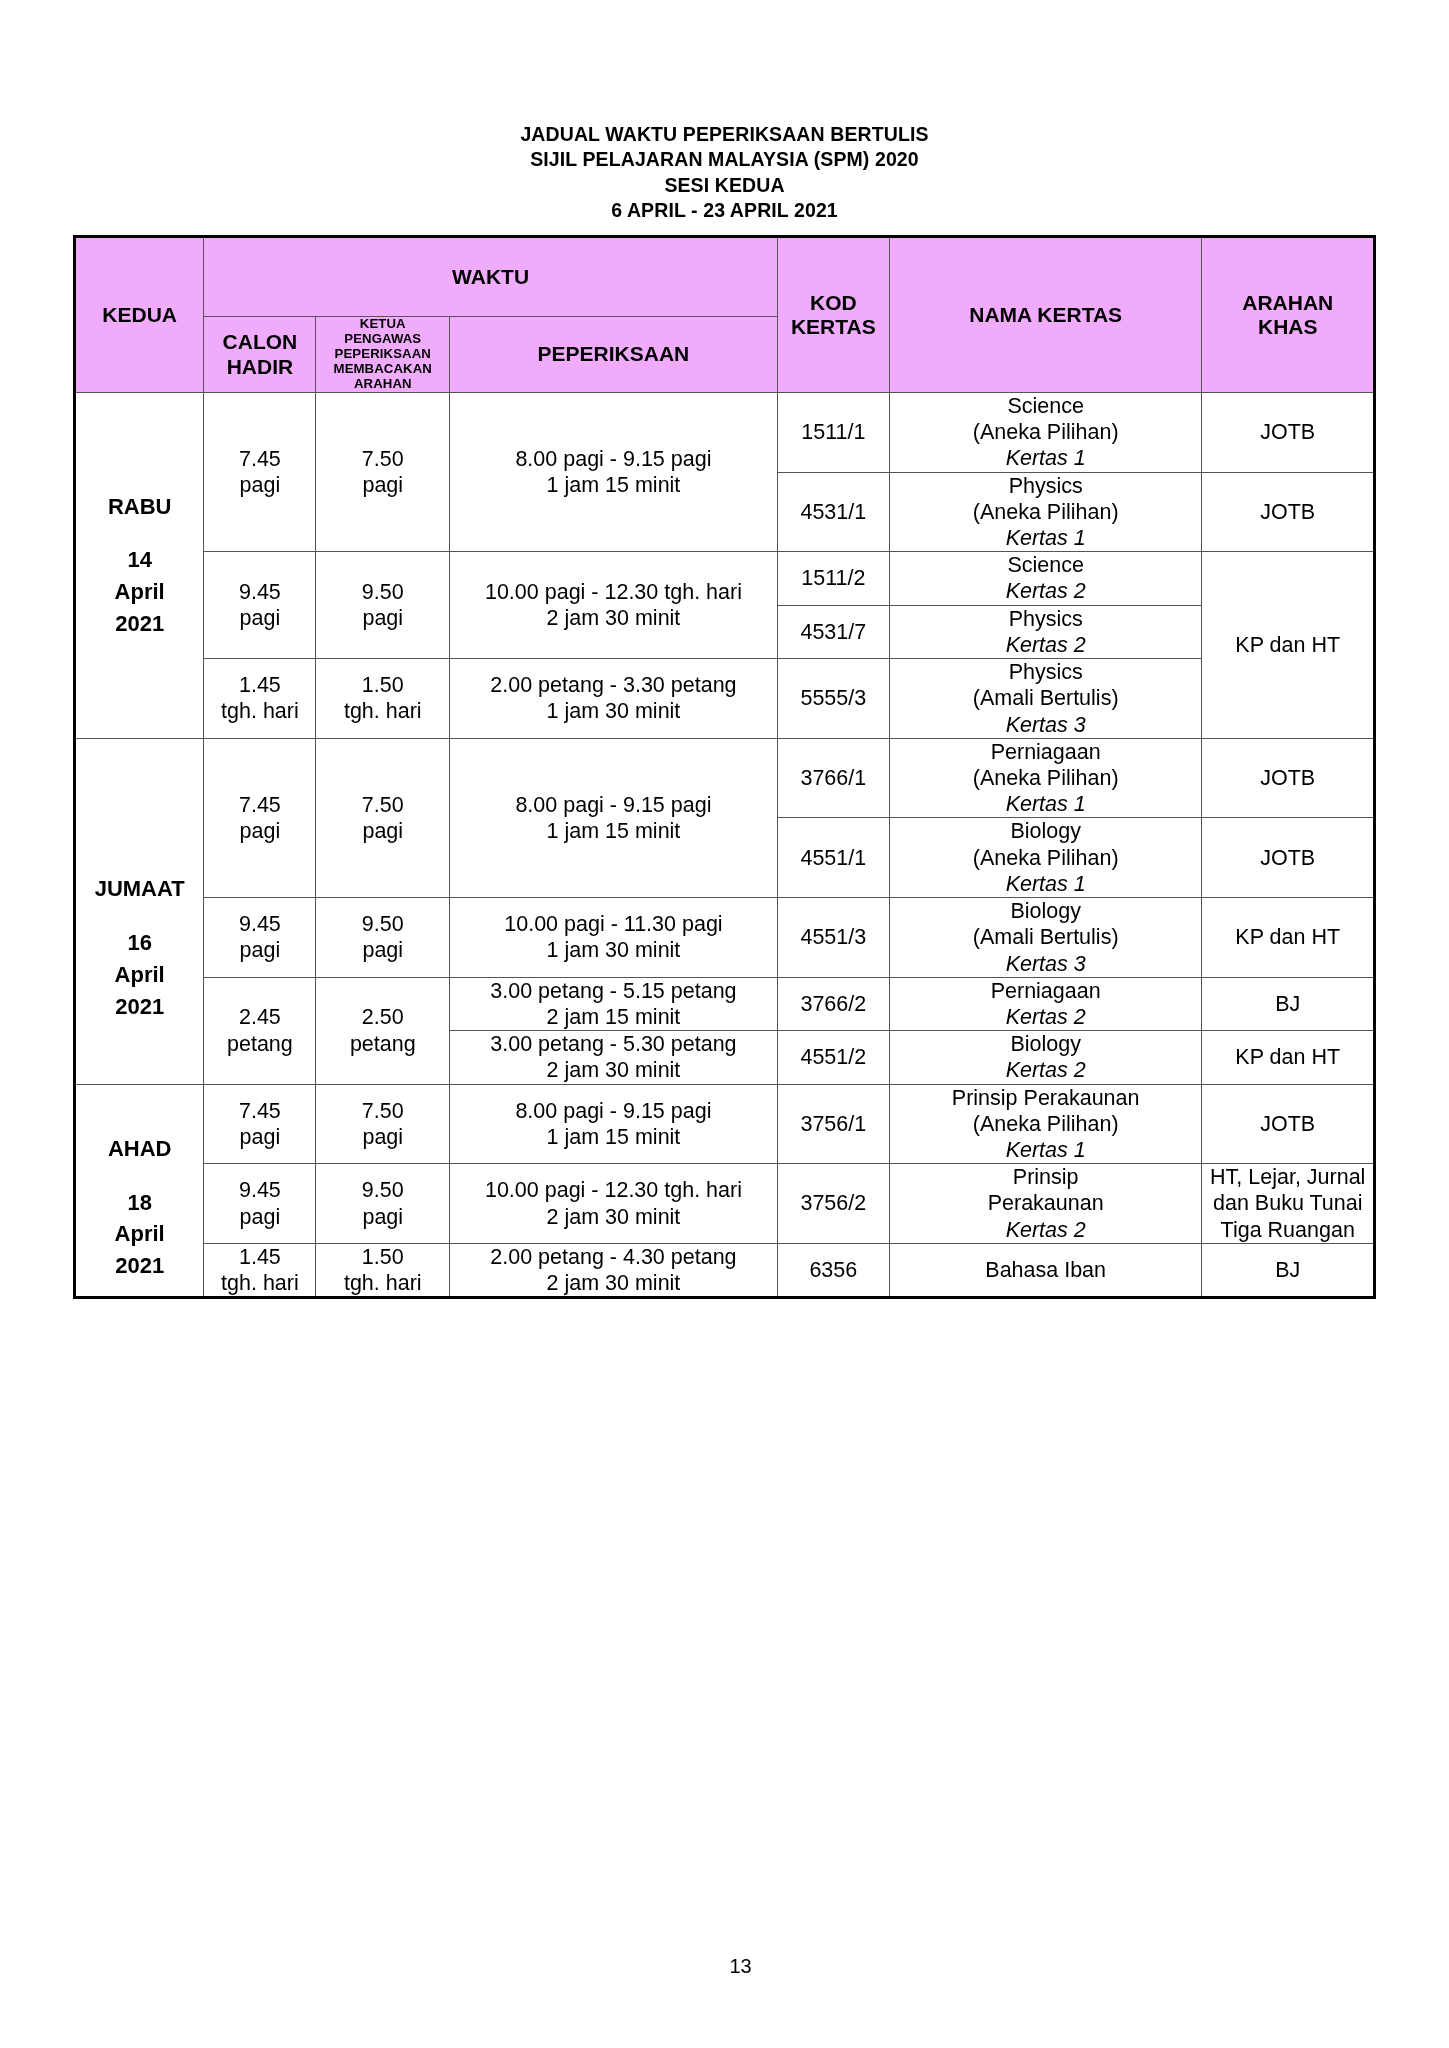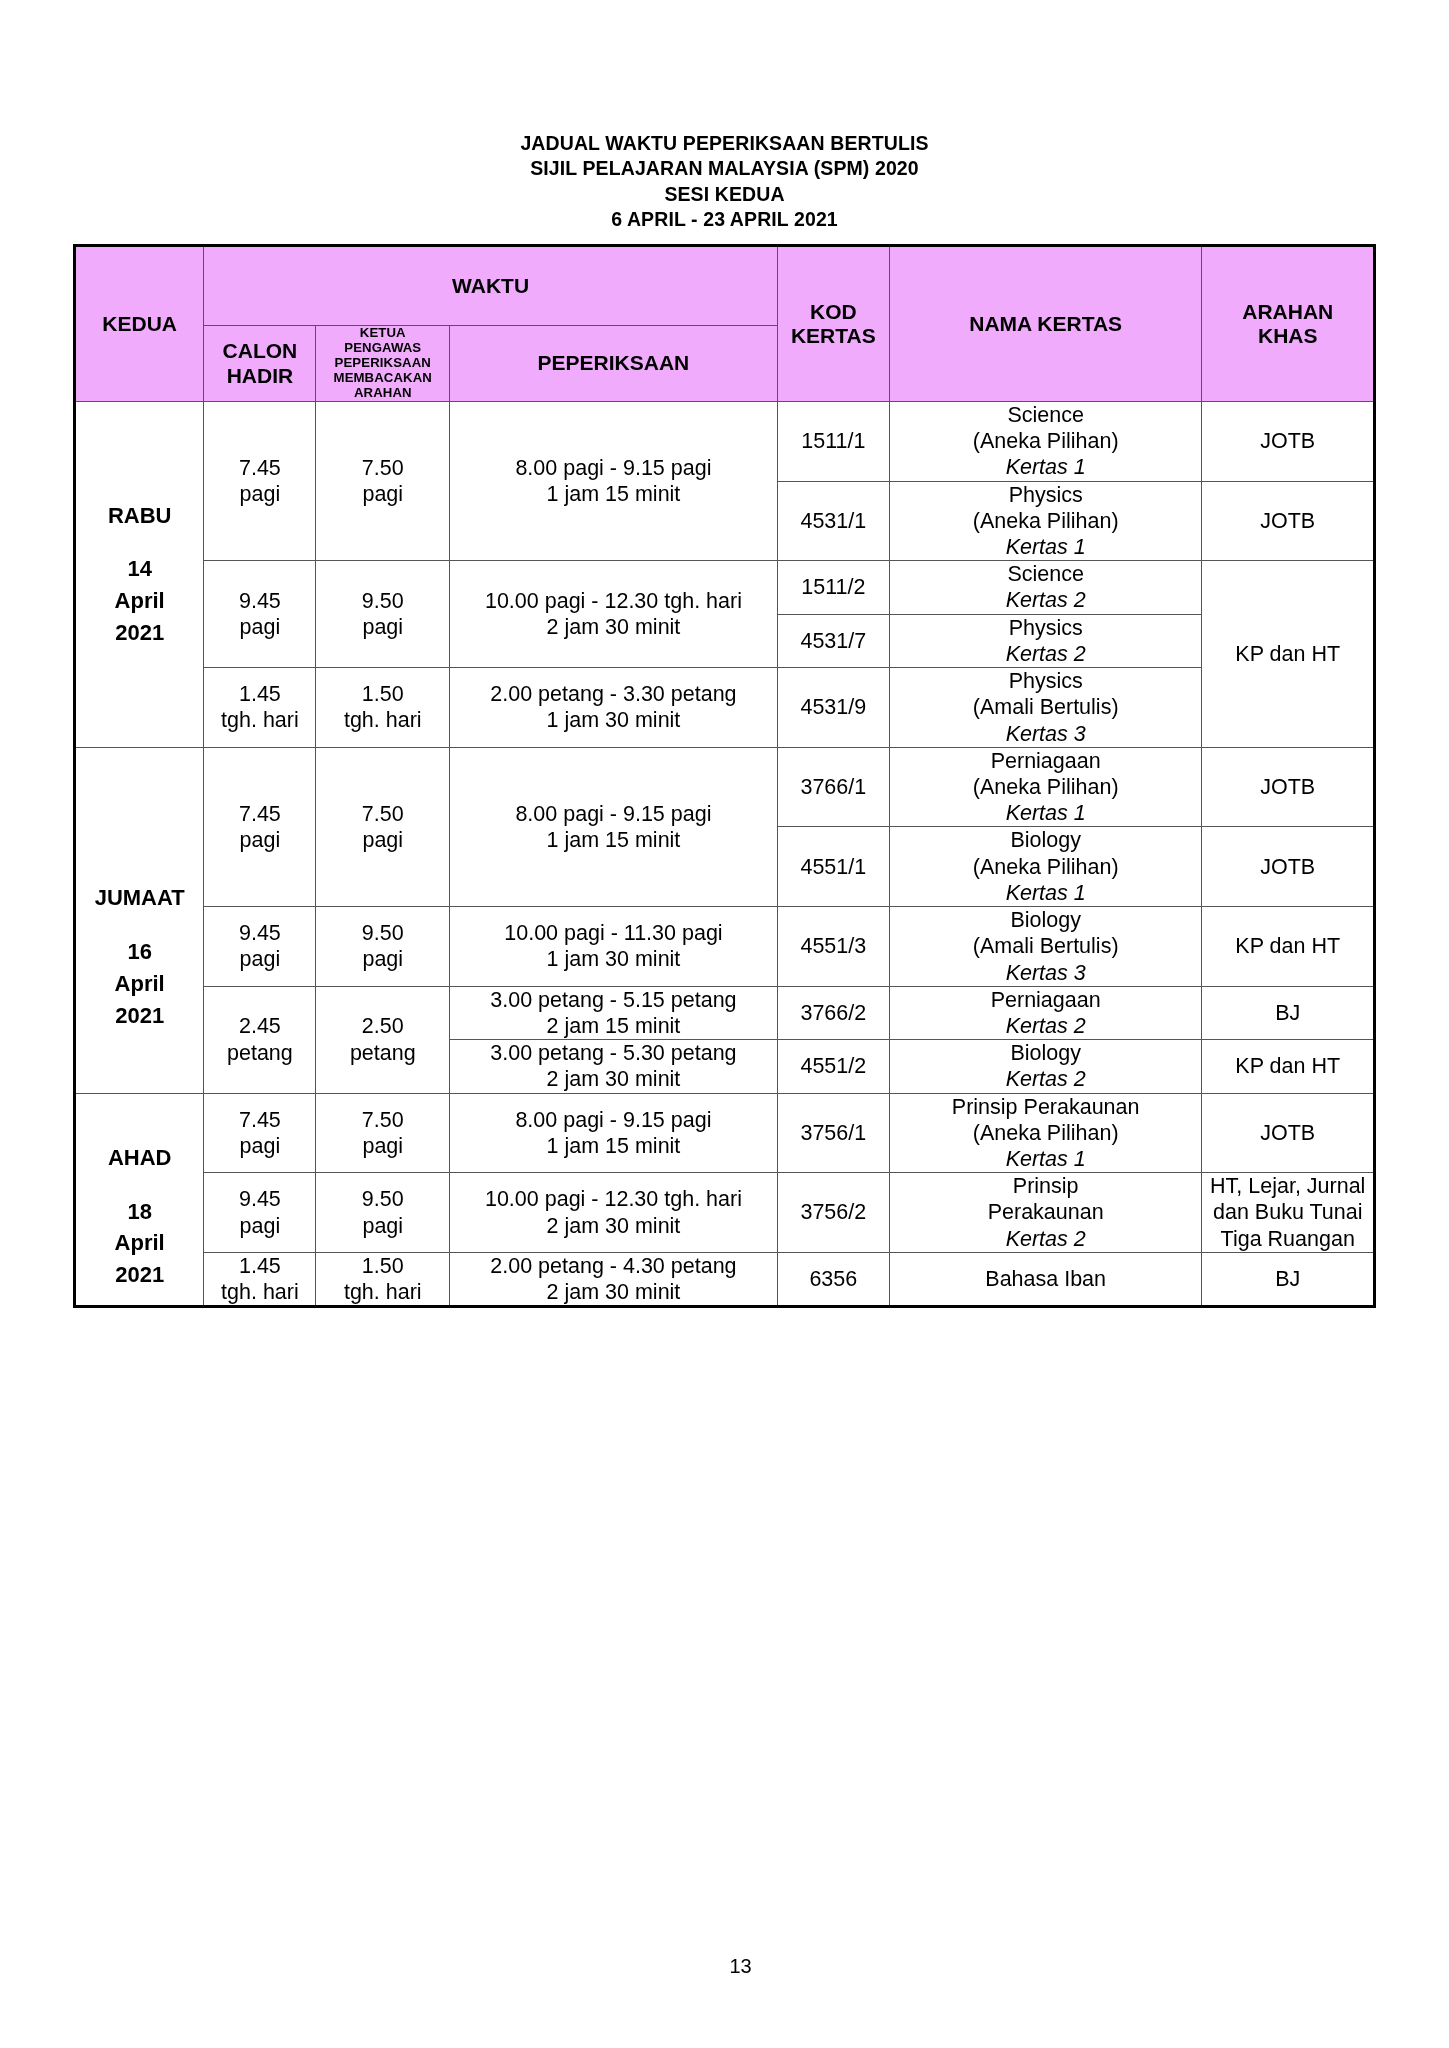--- a/index.html
+++ b/index.html
@@ -12,21 +12,21 @@
     height: 2048px;
     font-family: "Liberation Sans", sans-serif;
     color: #000000;
     -webkit-font-smoothing: antialiased;
   }
   .page {
     position: relative;
     width: 1449px;
     height: 1904px;
     box-sizing: border-box;
-    padding: 14px;
+    padding: 5px;
   }
   .title-block {
     text-align: center;
     padding-top: 117px;
     line-height: 1.30;
   }
   .title-line {
     font-size: 19.5px;
     font-weight: bold;
     letter-spacing: 0.1px;
@@ -235,21 +235,21 @@
           <div>tgh. hari</div>
         </td>
         <td class="kp-cell thick-top">
           <div>1.50</div>
           <div>tgh. hari</div>
         </td>
         <td class="exam-cell thick-top">
           <div>2.00 petang - 3.30 petang</div>
           <div>1 jam 30 minit</div>
         </td>
-        <td class="code-cell thick-top">4531/9</td>
+        <td class="code-cell thick-top">5555/3</td>
         <td class="name-cell thick-top">
           <div>Physics</div>
           <div>(Amali Bertulis)</div>
           <div class="ital">Kertas 3</div>
         </td>
       </tr>
 
       <tr>
         <td class="date-cell group-sep-top" rowspan="5">
           <div style="height:74px"></div>

